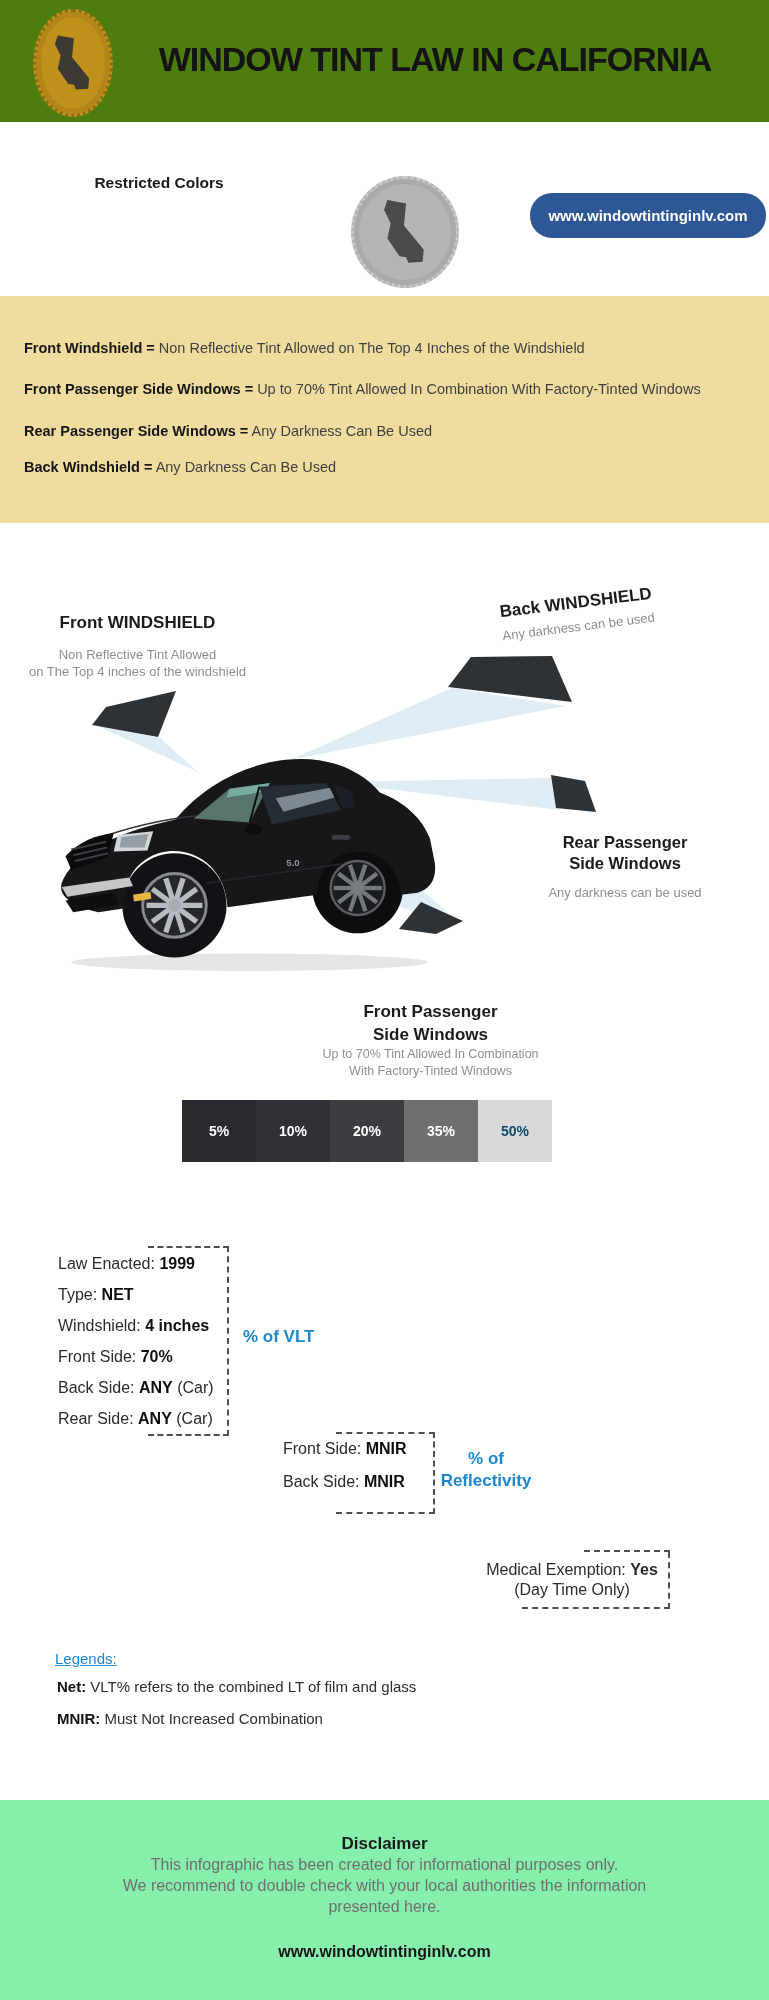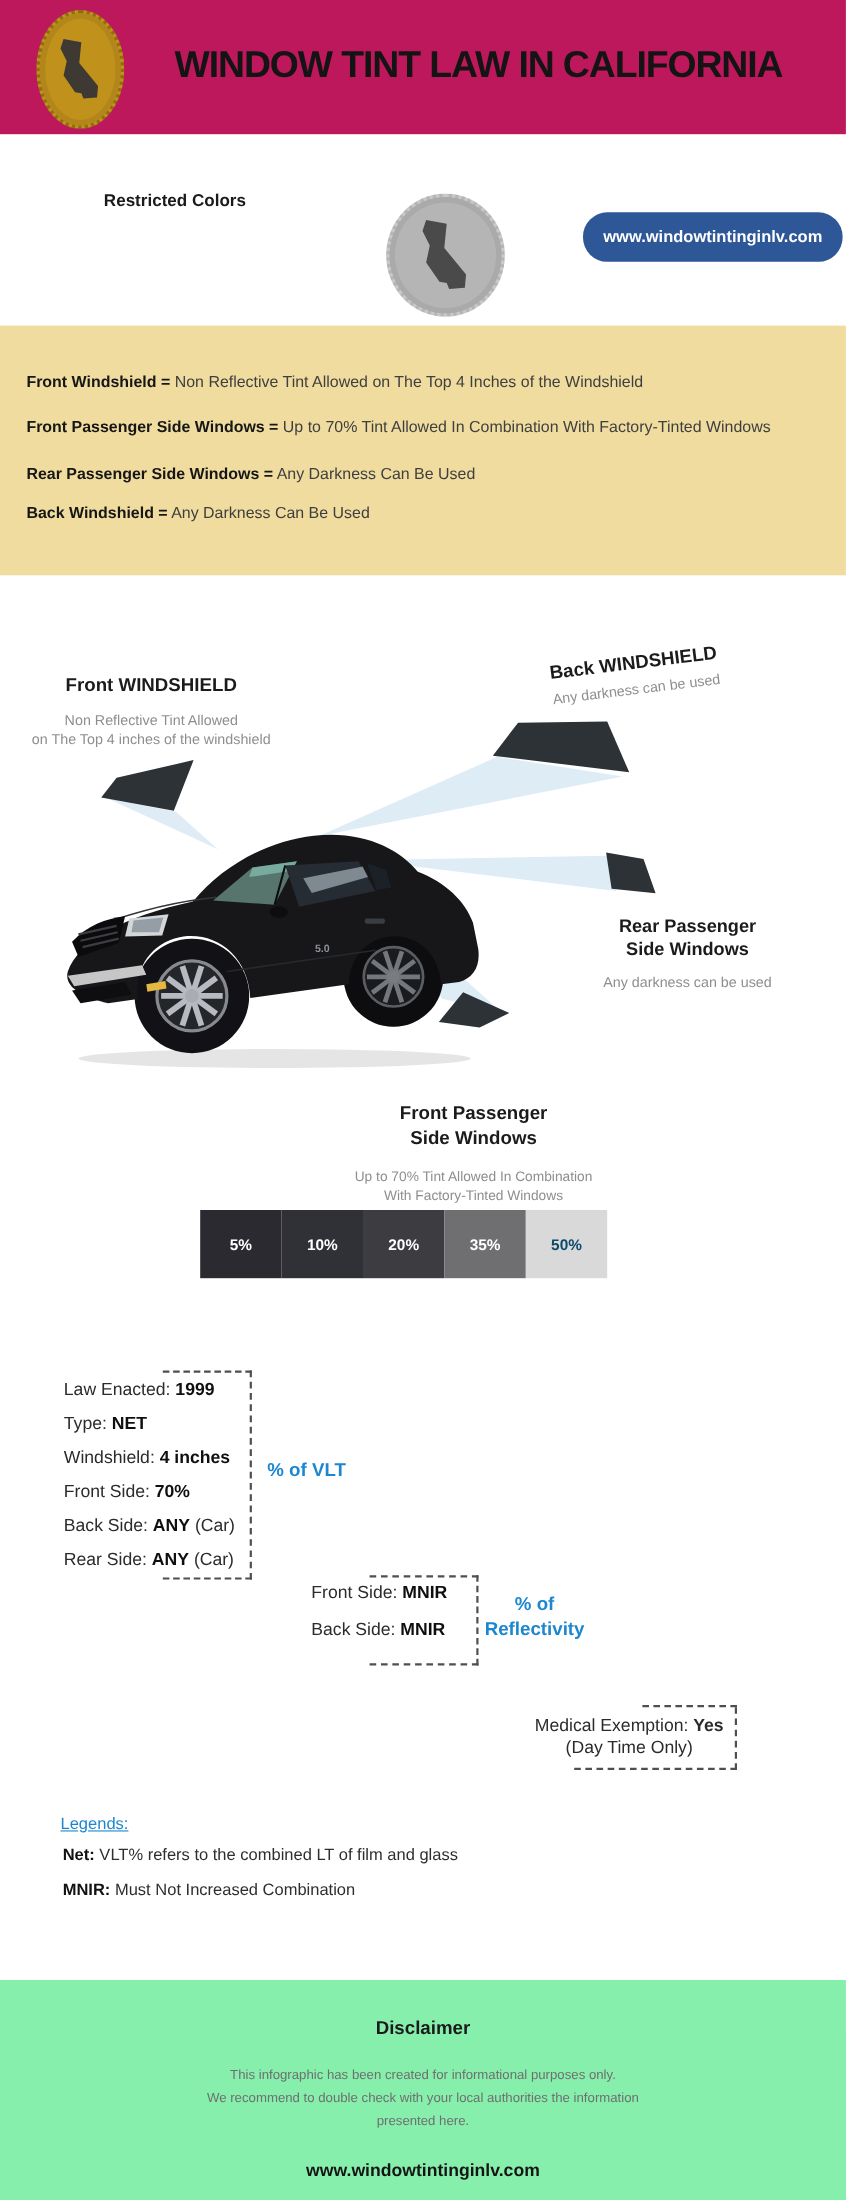--- a/index.html
+++ b/index.html
@@ -1,21 +1,21 @@
 <!DOCTYPE html>
 <html><head>
 <meta charset="utf-8">
 <style>
   html,body{margin:0;padding:0;background:#ffffff;}
   .page{position:relative;width:769px;height:2000px;background:#ffffff;overflow:hidden;
         font-family:"Liberation Sans", sans-serif;color:#1c1c1e;}
   .abs{position:absolute;}
 
   
-  .header{position:absolute;left:0;top:0;width:769px;height:122px;background:#be185d;}
+  .header{position:absolute;left:0;top:0;width:769px;height:122px;background:#4d7c0f;}
   .seal{position:absolute;border-radius:50%;display:flex;align-items:center;justify-content:center;}
   .seal-gold{left:33px;top:9px;width:74px;height:102px;background:#C0911B;
              border:3px dotted #8F6E0F;box-shadow:inset 0 0 0 5px #B2861A;}
   .seal-gray{left:351px;top:176px;width:102px;height:106px;background:#B5B5B5;
              border:3px dotted #C9C9C9;box-shadow:inset 0 0 0 5px #AAAAAA;}
   .header-title{position:absolute;left:110px;top:40px;width:650px;text-align:center;
                 font-size:34px;font-weight:800;letter-spacing:-1px;color:#141414;white-space:nowrap;}
 
   
   .restricted-label{position:absolute;left:36px;top:174px;width:246px;text-align:center;
@@ -60,21 +60,21 @@
 
   
   .legends-title{position:absolute;left:55px;top:1650px;color:#1C86D1;font-weight:400;
                  font-size:15px;text-decoration:underline;}
   .legend-item{position:absolute;left:57px;font-size:15px;color:#2e2e2e;white-space:nowrap;}
   .legend-item b{color:#121212;}
 
   
   .footer{position:absolute;left:0;top:1800px;width:769px;height:254px;background:#86efac;text-align:center;}
   .footer .f-title{margin-top:34px;font-size:17px;font-weight:800;color:#1b1b1d;}
-  .footer .f-body{margin-top:22px;font-size:12px;line-height:21px;color:#6f6f6f;}
+  .footer .f-body{font-size:16px;line-height:21px;color:#6f6f6f;}
   .footer .f-site{margin-top:26px;font-size:16px;font-weight:700;color:#151515;}
 </style>
 </head>
 <body>
 
 <div class="page">
 
   <div class="header">
     <div class="seal seal-gold">
       <svg width="38" height="58" viewBox="0 0 40 60">
@@ -200,21 +200,21 @@
 
   <div class="dlabel" style="left:535px;top:832px;width:180px">
     <div class="t" style="font-size:16.5px;line-height:21px">Rear Passenger</div>
     <div class="t" style="font-size:16.5px;line-height:21px">Side Windows</div>
     <div class="s" style="margin-top:10px">Any darkness can be used</div>
   </div>
 
   <div class="dlabel" style="left:318px;top:1000px;width:225px">
     <div class="t" style="line-height:23px">Front Passenger</div>
     <div class="t" style="line-height:23px">Side Windows</div>
-    <div class="s" style="margin-top:16px;font-size:12.5px">Up to 70% Tint Allowed In Combination</div>
+    <div class="s" style="font-size:12.5px">Up to 70% Tint Allowed In Combination</div>
     <div class="s" style="font-size:12.5px">With Factory-Tinted Windows</div>
   </div>
 
   <div class="scale">
     <div class="swatch" style="background: rgb(42, 42, 48);">5%</div>
     <div class="swatch" style="background: rgb(48, 48, 55);">10%</div>
     <div class="swatch" style="background: rgb(60, 60, 65);">20%</div>
     <div class="swatch" style="background: rgb(111, 111, 113);">35%</div>
     <div class="swatch" style="background: rgb(217, 217, 217);">50%</div>
   </div>

